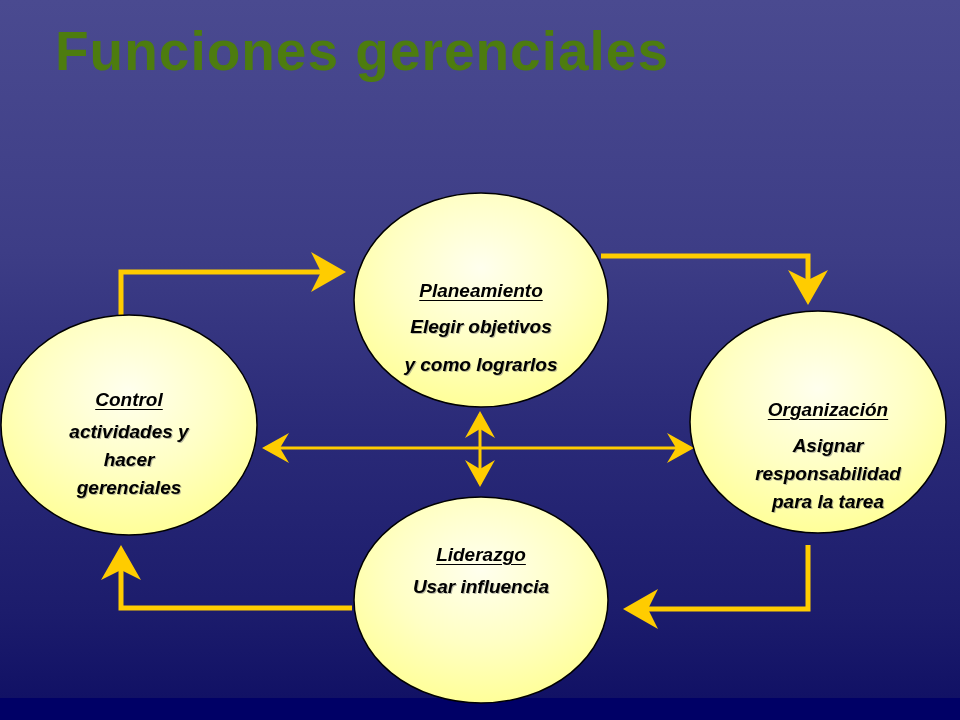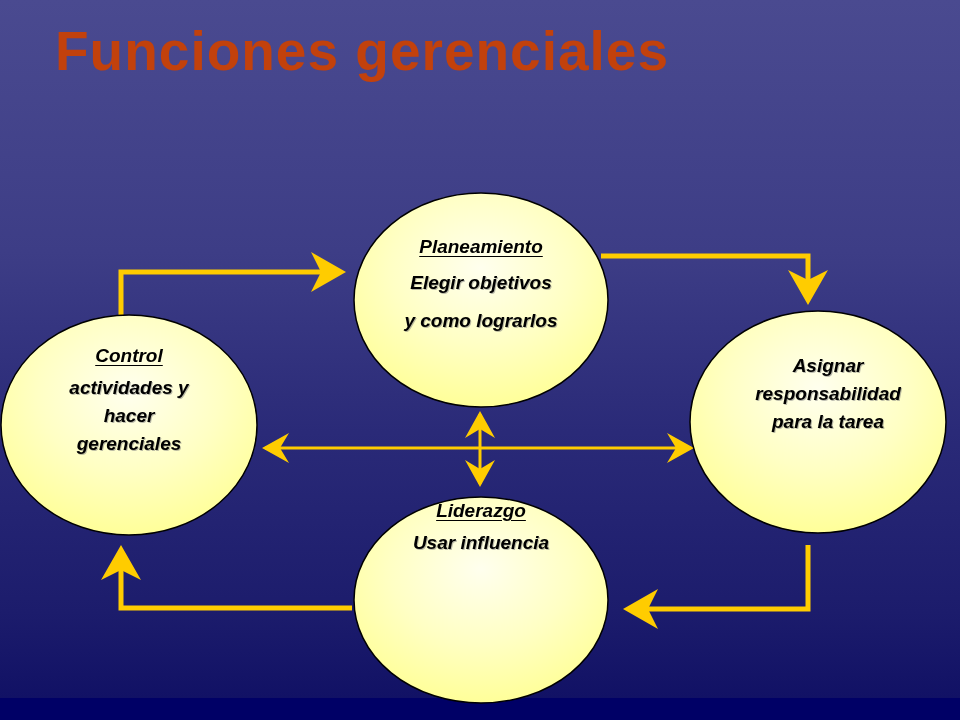--- a/index.html
+++ b/index.html
@@ -7,31 +7,31 @@
       width: 960px; height: 720px; overflow: hidden; position: relative;
       background: linear-gradient(to bottom, #4a4a90 0%, #3d3d86 35%, #2a2a78 60%, #1c1c6c 85%, #111165 97%);
       font-family: "Liberation Sans", sans-serif;
     }
     .bottom-band {
       position: absolute; left: 0; top: 698px; width: 960px; height: 22px;
       background: #000066;
     }
     .title {
       position: absolute; left: 55px; top: 18px;
-      color: #c2410c; font-family: "Liberation Sans", sans-serif;
+      color: #4d7c0f; font-family: "Liberation Sans", sans-serif;
       font-weight: bold; font-size: 55px; line-height: 66px;
       letter-spacing: 1px; margin: 0;
     }
     .title span { display: block; }
     svg.diagram { position: absolute; left: 0; top: 0; }
     .node-text {
       position: absolute; text-align: center;
       font-family: "Liberation Sans", sans-serif;
       font-style: italic; font-weight: bold; color: #000;
-      font-size: 19px; line-height: 28px;
+      font-size: 19px; line-height: 28px; margin-top: 44px;
     }
     .node-text .heading {
       display: inline-block; text-decoration: underline;
       text-underline-offset: 3px; margin-bottom: 8px;
     }
     .node-text .line { display: block; }
     .node-text .body { text-shadow: 1px 1px 0 rgba(120,120,120,0.5); }
   </style>
 </head>
 <body>
@@ -93,20 +93,21 @@
 </div>
 
 <div class="node-text" style="left:14px; top:342px; width:230px;">
   <span class="heading" style="margin-bottom:4px;">Control</span>
   <span class="line body">actividades y</span>
   <span class="line body">hacer</span>
   <span class="line body">gerenciales</span>
 </div>
 
 <div class="node-text" style="left:713px; top:352px; width:230px;">
+  <span class="heading">Organización</span>
   <span class="line body">Asignar</span>
   <span class="line body">responsabilidad</span>
   <span class="line body">para la tarea</span>
 </div>
 
 <div class="node-text" style="left:366px; top:497px; width:230px;">
   <span class="heading" style="margin-bottom:4px;">Liderazgo</span>
   <span class="line body">Usar influencia</span>
 </div>
 

